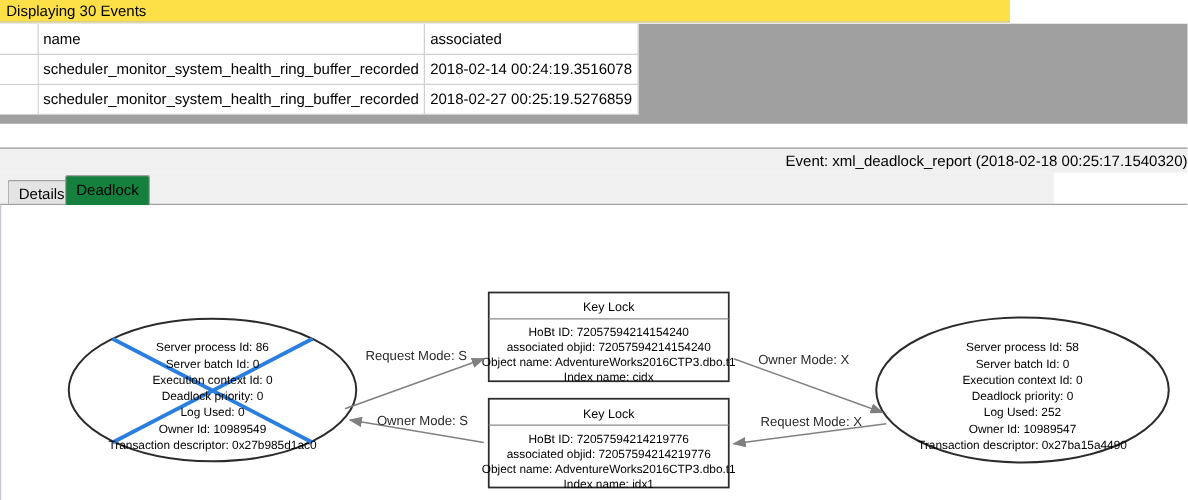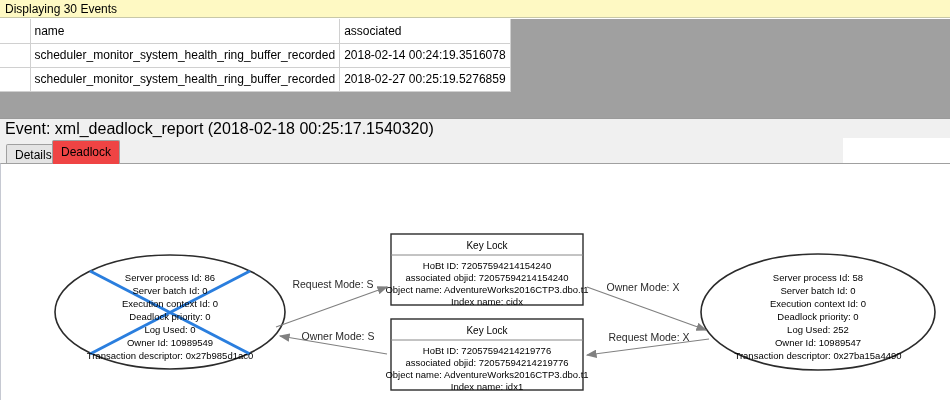--- a/index.html
+++ b/index.html
@@ -14,35 +14,35 @@
     font-family: "Liberation Sans", sans-serif;
     font-size: 12px;
     color: #000000;
     position: relative;
   }
 
   
   .banner {
     position: absolute;
     left: 0; top: 0;
-    width: 950px; height: 18px;
-    background: #fef9c3;
+    width: 808px; height: 18px;
+    background: #fde047;
     border-bottom: 1px solid #c8c8a8;
     box-sizing: border-box;
     display: flex;
     align-items: center;
     padding-left: 5px;
     font-size: 12px;
   }
 
   
   .grid {
     position: absolute;
     left: 0; top: 19px;
-    width: 950px; height: 99px;
+    width: 950px; height: 80px;
     background: #a0a0a0;
     overflow: hidden;
   }
   .grid-table {
     border-collapse: collapse;
     table-layout: fixed;
     background: #ffffff;
   }
   .grid-table td, .grid-table th {
     border: 1px solid #d0d0d0;
@@ -86,21 +86,22 @@
   .event-header {
     position: absolute;
     left: 0; top: 118px;
     width: 950px; height: 20px;
     background: #f0f0f0;
     border-top: 1px solid #9a9a9a;
     box-sizing: border-box;
     display: flex;
     align-items: center;
     padding-left: 5px;
-    font-size: 16px;
+    font-size: 12px;
+    justify-content: flex-end;
   }
 
   
   .tabstrip {
     position: absolute;
     left: 0; top: 138px;
     width: 843px; height: 26px;
     background: #f0f0f0;
   }
   .tab {
@@ -111,21 +112,21 @@
     padding: 0 8px;
     font-size: 12px;
     background: #e4e4e4;
     border: 1px solid #a0a0a0;
     border-bottom: none;
     border-radius: 2px 2px 0 0;
     box-sizing: border-box;
     cursor: default;
   }
   .tab.active {
-    background: #ef4444;
+    background: #15803d;
     height: 24px;
     line-height: 22px;
     z-index: 3;
     border-color: #a0a0a0;
     margin-top: 16px;
   }
   .tab-details { left: 6px; width: 52px; }
   .tab-deadlock { left: 52px; width: 68px; }
 
   

